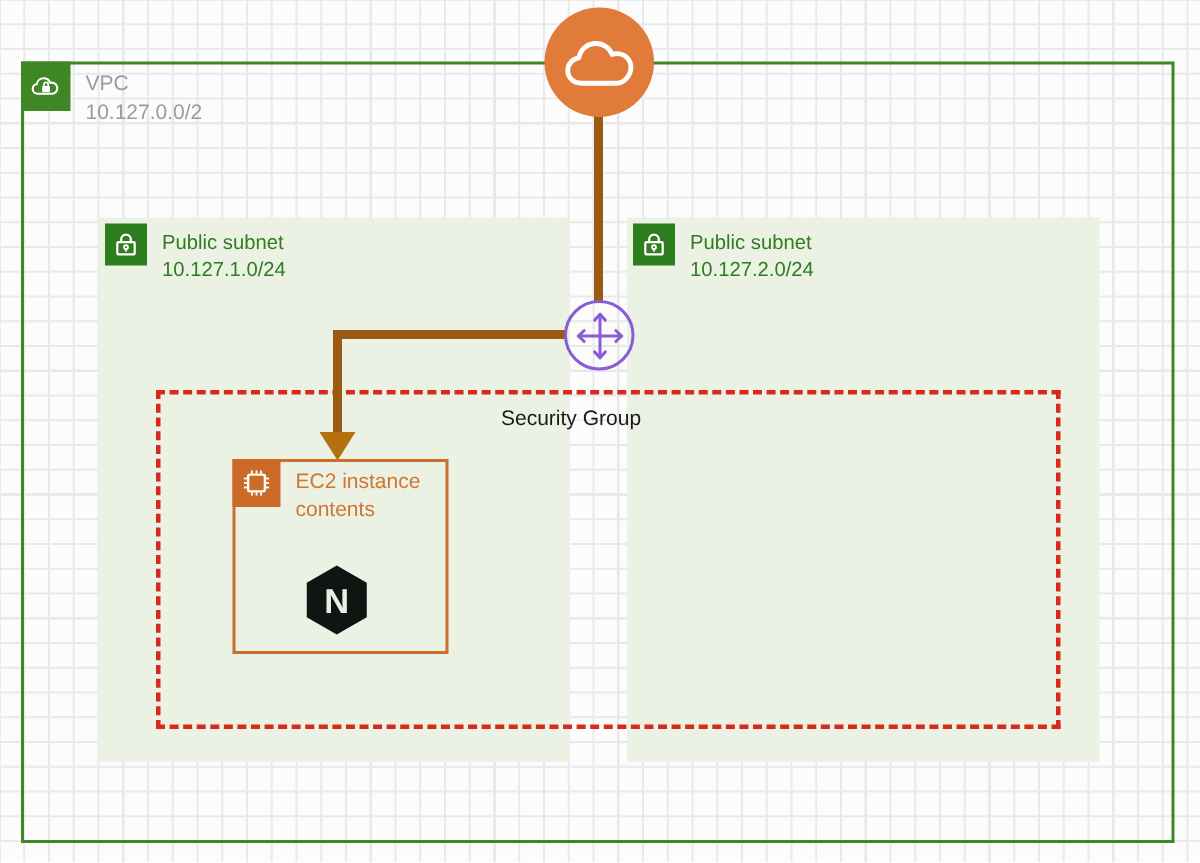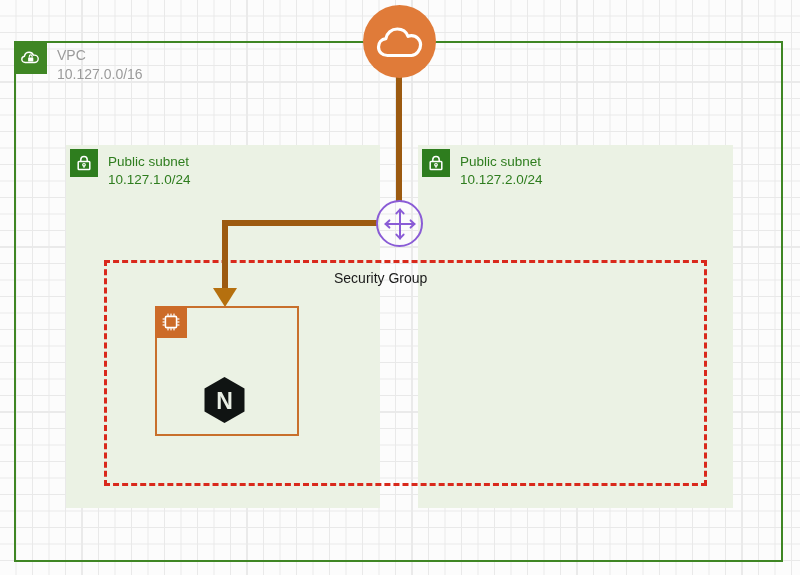--- a/index.html
+++ b/index.html
@@ -205,21 +205,21 @@
   <div class="vpc-border"></div>
 
   <div class="vpc-icon">
     <svg width="24" height="24" viewBox="0 0 24 24" aria-hidden="true">
       <path d="M6.2 16.5c-2 0-3.4-1.4-3.4-3.2 0-1.6 1.1-2.9 2.7-3.1.3-2.3 2.2-4 4.6-4 2 0 3.7 1.2 4.4 3 .3-.1.6-.1.9-.1 2.1 0 3.8 1.6 3.8 3.7s-1.7 3.7-3.8 3.7z" fill="none" stroke="#ffffff" stroke-width="1.4" stroke-linejoin="round"></path>
       <rect x="9.1" y="11.4" width="5.2" height="4.1" rx="0.6" fill="#ffffff"></rect>
       <path d="M10.3 11.4v-1.1a1.4 1.4 0 0 1 2.8 0v1.1" fill="none" stroke="#ffffff" stroke-width="1.1"></path>
     </svg>
   </div>
   <div class="vpc-label">VPC
-10.127.0.0/16</div>
+10.127.0.0/2</div>
 
   <div class="subnet subnet-left"></div>
   <div class="subnet subnet-right"></div>
 
   <div class="subnet-icon subnet-icon-left">
     <svg width="20" height="20" viewBox="0 0 20 20" aria-hidden="true">
       <rect x="4.2" y="8.4" width="11.6" height="8.2" rx="0.8" fill="none" stroke="#ffffff" stroke-width="1.5"></rect>
       <path d="M6.8 8.4V6.6a3.2 3.2 0 0 1 6.4 0v1.8" fill="none" stroke="#ffffff" stroke-width="1.5"></path>
       <circle cx="10" cy="11.8" r="1.3" fill="none" stroke="#ffffff" stroke-width="1.2"></circle>
       <rect x="9.4" y="12.4" width="1.2" height="2.4" fill="#ffffff"></rect>
@@ -261,20 +261,22 @@
         <rect x="14.4" y="18.2" width="1.2" height="2.2"></rect>
         <rect x="3.6" y="8.4" width="2.2" height="1.2"></rect>
         <rect x="3.6" y="11.4" width="2.2" height="1.2"></rect>
         <rect x="3.6" y="14.4" width="2.2" height="1.2"></rect>
         <rect x="18.2" y="8.4" width="2.2" height="1.2"></rect>
         <rect x="18.2" y="11.4" width="2.2" height="1.2"></rect>
         <rect x="18.2" y="14.4" width="2.2" height="1.2"></rect>
       </g>
     </svg>
   </div>
+  <div class="ec2-label">EC2 instance
+contents</div>
 
   <div class="nginx-logo">
     <svg width="43" height="48" viewBox="0 0 43 48" aria-hidden="true">
       <polygon points="21.5,1 41.5,12.5 41.5,35.5 21.5,47 1.5,35.5 1.5,12.5" fill="#101413"></polygon>
       <text x="21.5" y="32.5" text-anchor="middle" font-family="Liberation Sans, sans-serif" font-size="23" font-weight="bold" fill="#e8eee4">N</text>
     </svg>
   </div>
 
   <div class="cloud-node">
     <svg width="52" height="40" viewBox="0 0 52 40" aria-hidden="true">

